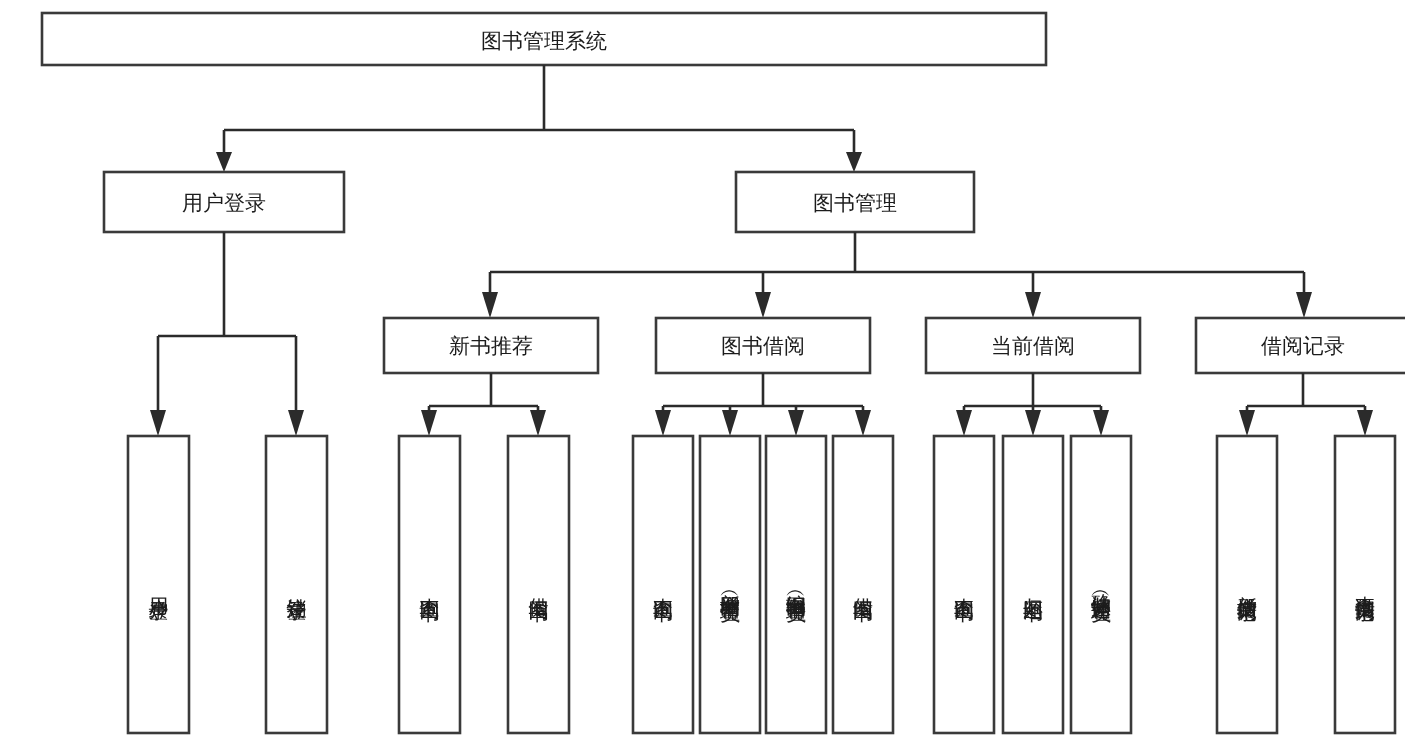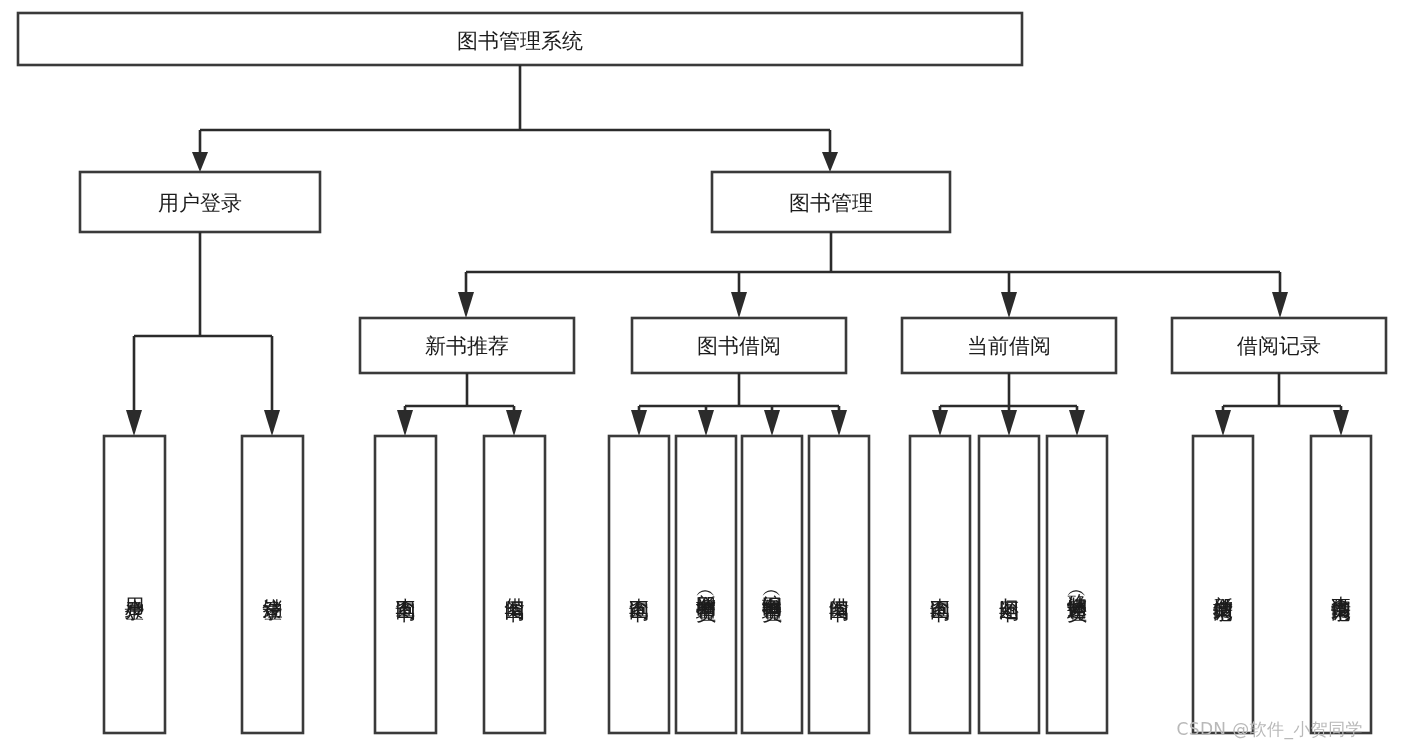--- a/index.html
+++ b/index.html
@@ -12,20 +12,21 @@
     width: 1405px;
     height: 747px;
     overflow: hidden;
     font-family: "DejaVu Sans", "Liberation Sans", sans-serif;
   }
   #diagram-root {
     position: relative;
     width: 1371px;
     height: 747px;
     background: #ffffff;
+    margin-left: 24px;
   }
   svg#diagram-svg {
     position: absolute;
     left: 0;
     top: 0;
     width: 1405px;
     height: 747px;
     display: block;
   }
   .node-box {
@@ -202,15 +203,14 @@
   <div class="node-label-v" style="left:742px; top:436px; width:60px; height:297px;">编辑图书（管理员）</div>
   <div class="node-label-v" style="left:809px; top:436px; width:60px; height:297px;">借阅图书</div>
 
   <div class="node-label-v" style="left:910px; top:436px; width:60px; height:297px;">查询图书</div>
   <div class="node-label-v" style="left:979px; top:436px; width:60px; height:297px;">归还图书</div>
   <div class="node-label-v" style="left:1047px; top:436px; width:60px; height:297px;">确认归还（管理员）</div>
 
   <div class="node-label-v" style="left:1193px; top:436px; width:60px; height:297px;">新增借阅记录</div>
   <div class="node-label-v" style="left:1311px; top:436px; width:60px; height:297px;">查询借阅记录</div>
 
-  <div class="watermark">CSDN @软件_小贺同学</div>
 
 </div>
 
 </body></html>

